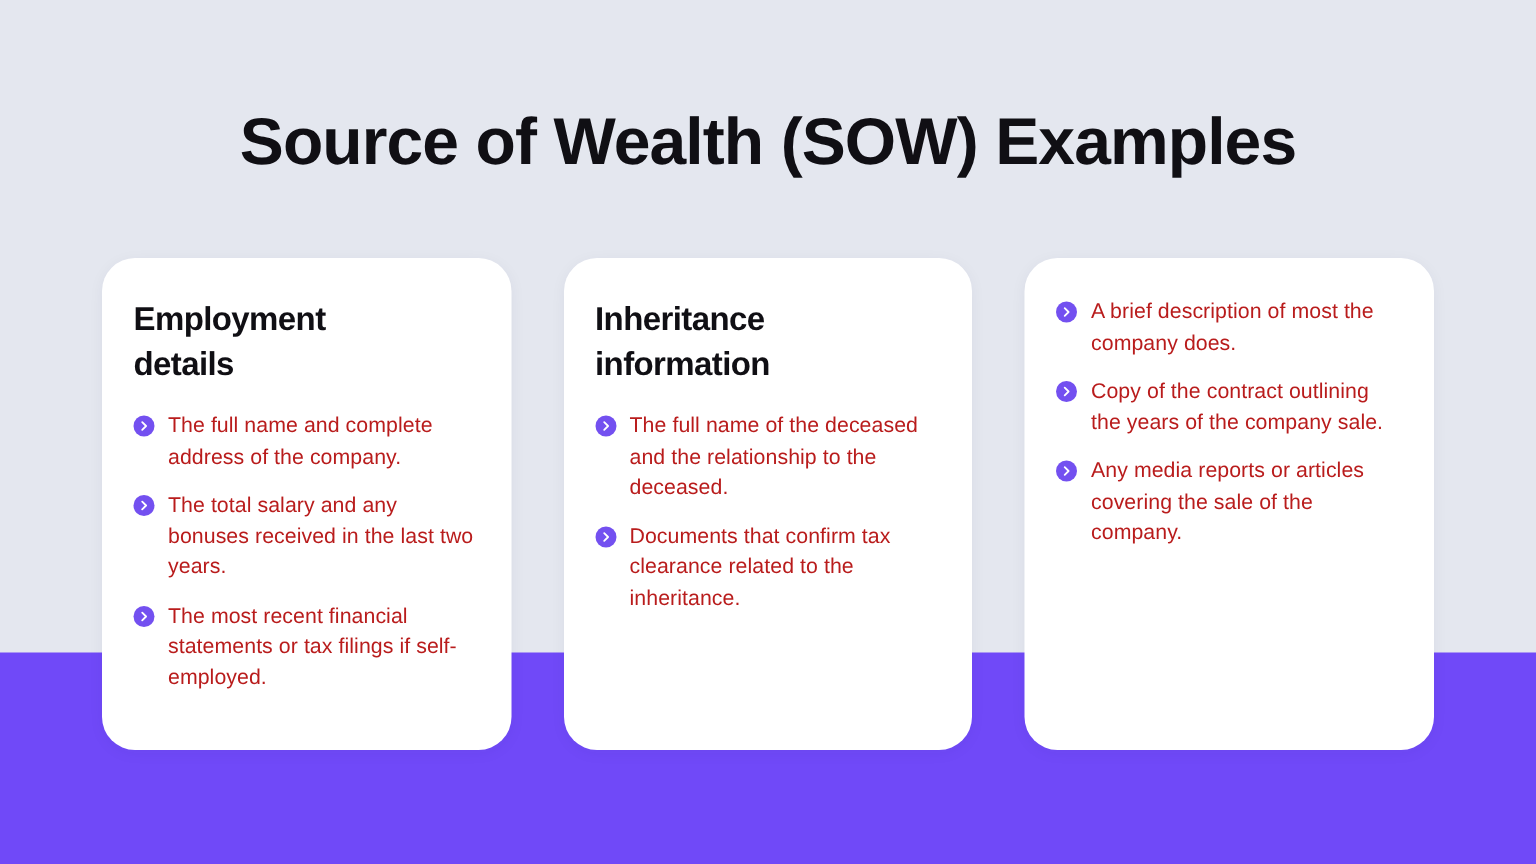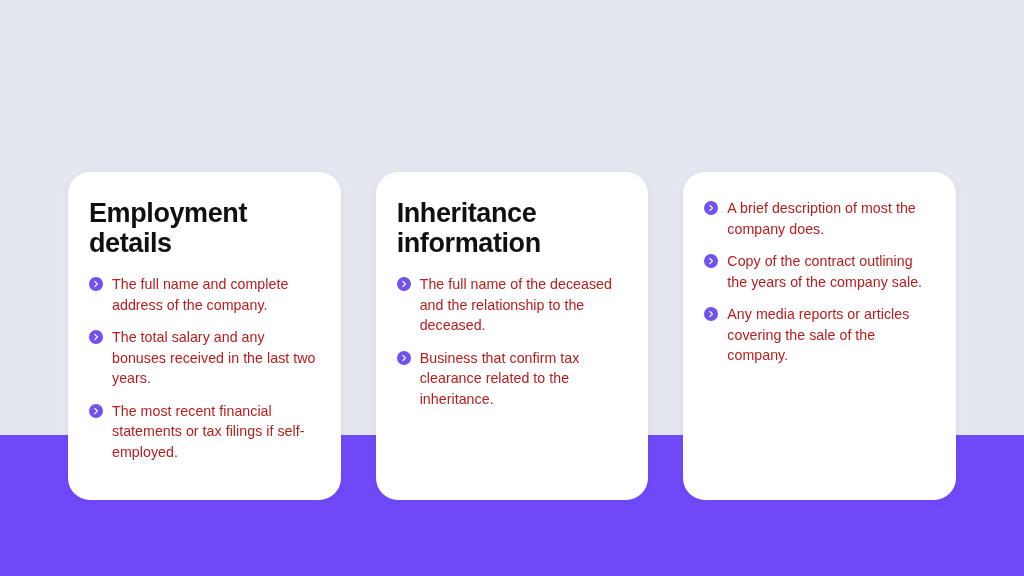--- a/index.html
+++ b/index.html
@@ -63,21 +63,21 @@
   .card {
     width: 273px;
     background: #ffffff;
     border-radius: 22px;
     padding: 26px 22px 26px 21px;
     box-shadow: 0 2px 10px rgba(40, 40, 70, 0.05);
     min-height: 328px;
   }
 
   .card-heading {
-    font-size: 27px;
+    font-size: 22px;
     line-height: 30px;
     font-weight: bold;
     letter-spacing: -0.4px;
     color: #100f14;
     margin-bottom: 16px;
     white-space: pre-line;
   }
 
   .card-list {
     list-style: none;
@@ -114,20 +114,21 @@
     letter-spacing: 0.05px;
   }
 </style>
 </head>
 <body>
 
 <div id="slide">
 
   <div id="band"></div>
 
+  <h1 id="title">Source of Wealth (SOW) Examples</h1>
 
   <div id="cards">
 
     <div class="card">
       <div class="card-heading">Employment
 details</div>
       <ul class="card-list">
         <li>
           <span class="bullet-icon">
             <svg width="8" height="8" viewBox="0 0 8 8" aria-hidden="true">
@@ -166,21 +167,21 @@
               </svg>
           </span>
           <span class="item-text">The full name of the deceased and the relationship to the deceased.</span>
         </li>
         <li>
           <span class="bullet-icon">
             <svg width="8" height="8" viewBox="0 0 8 8" aria-hidden="true">
                 <path d="M2.8 1.4 L5.4 4 L2.8 6.6" fill="none" stroke="#ffffff" stroke-width="1.2" stroke-linecap="round" stroke-linejoin="round"></path>
               </svg>
           </span>
-          <span class="item-text">Business that confirm tax clearance related to the inheritance.</span>
+          <span class="item-text">Documents that confirm tax clearance related to the inheritance.</span>
         </li>
       </ul>
     </div>
 
     <div class="card">
       <ul class="card-list">
         <li>
           <span class="bullet-icon">
             <svg width="8" height="8" viewBox="0 0 8 8" aria-hidden="true">
                 <path d="M2.8 1.4 L5.4 4 L2.8 6.6" fill="none" stroke="#ffffff" stroke-width="1.2" stroke-linecap="round" stroke-linejoin="round"></path>

